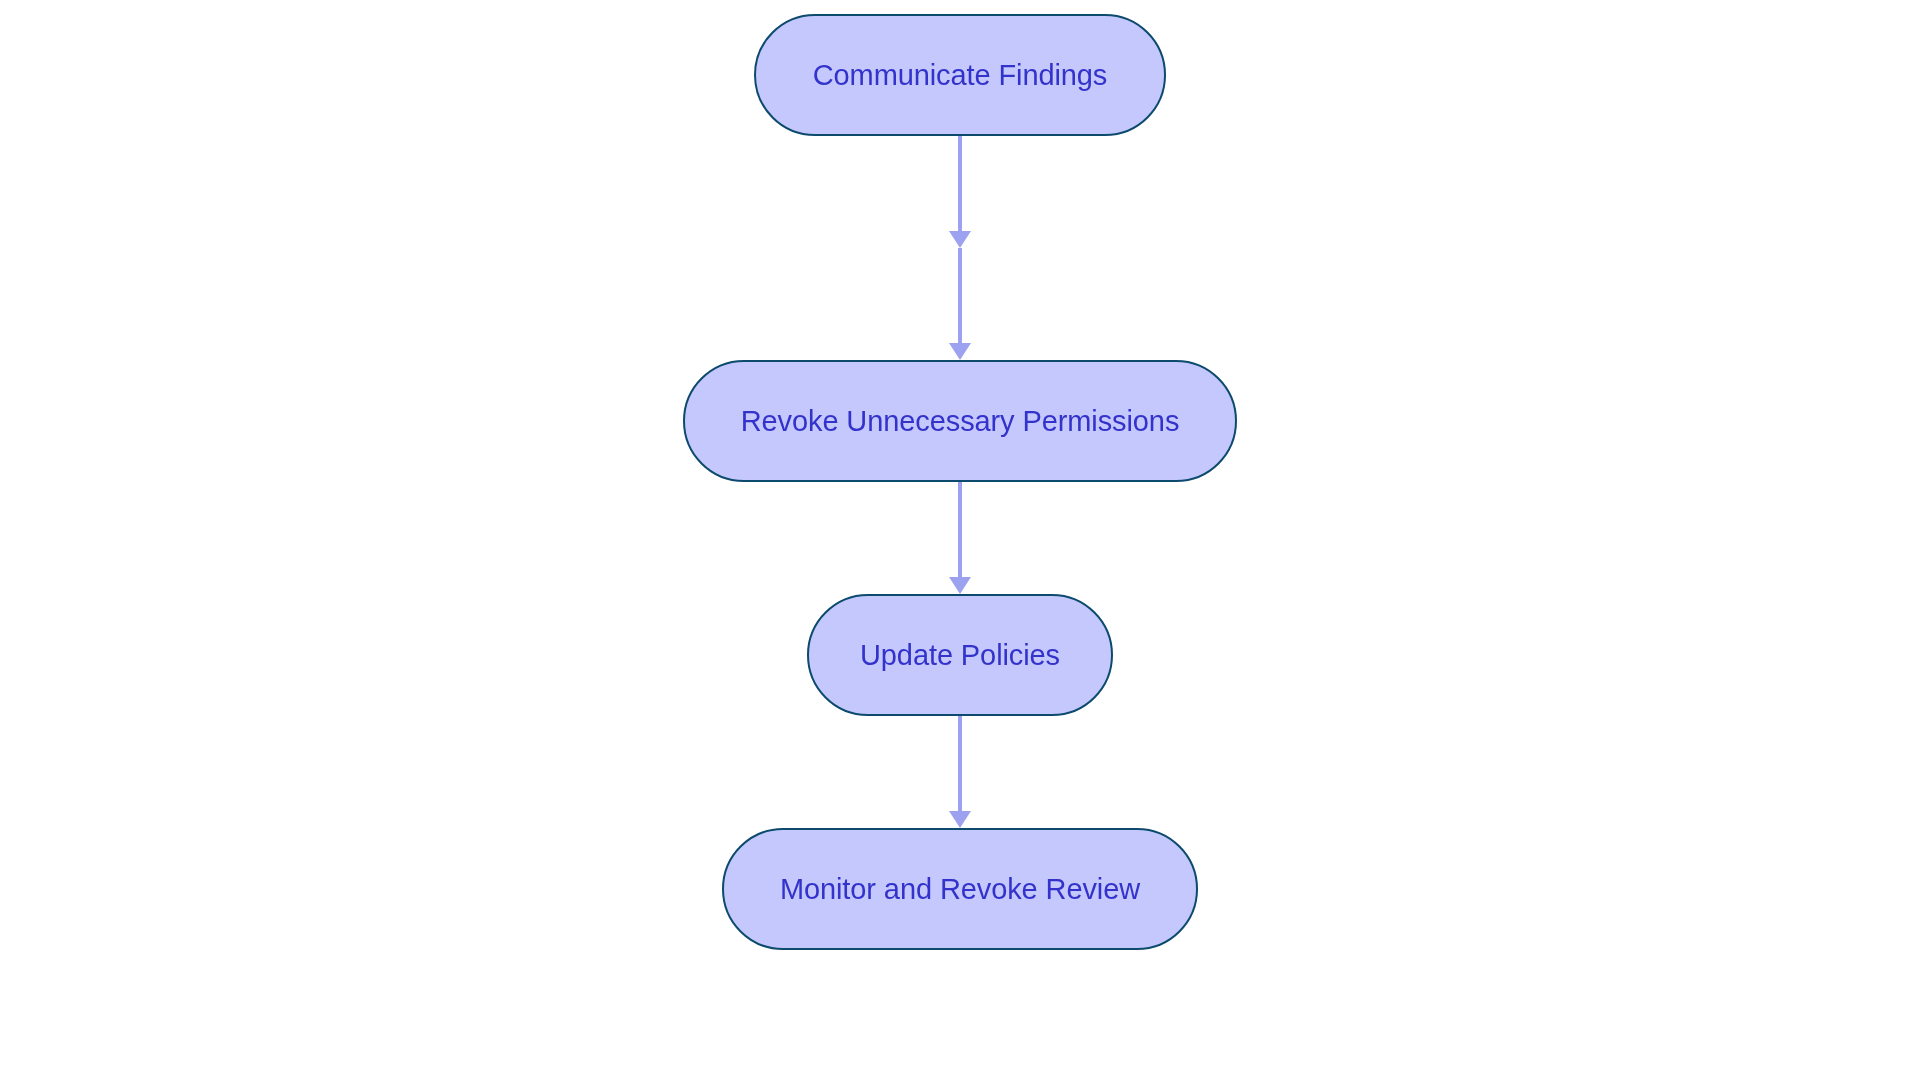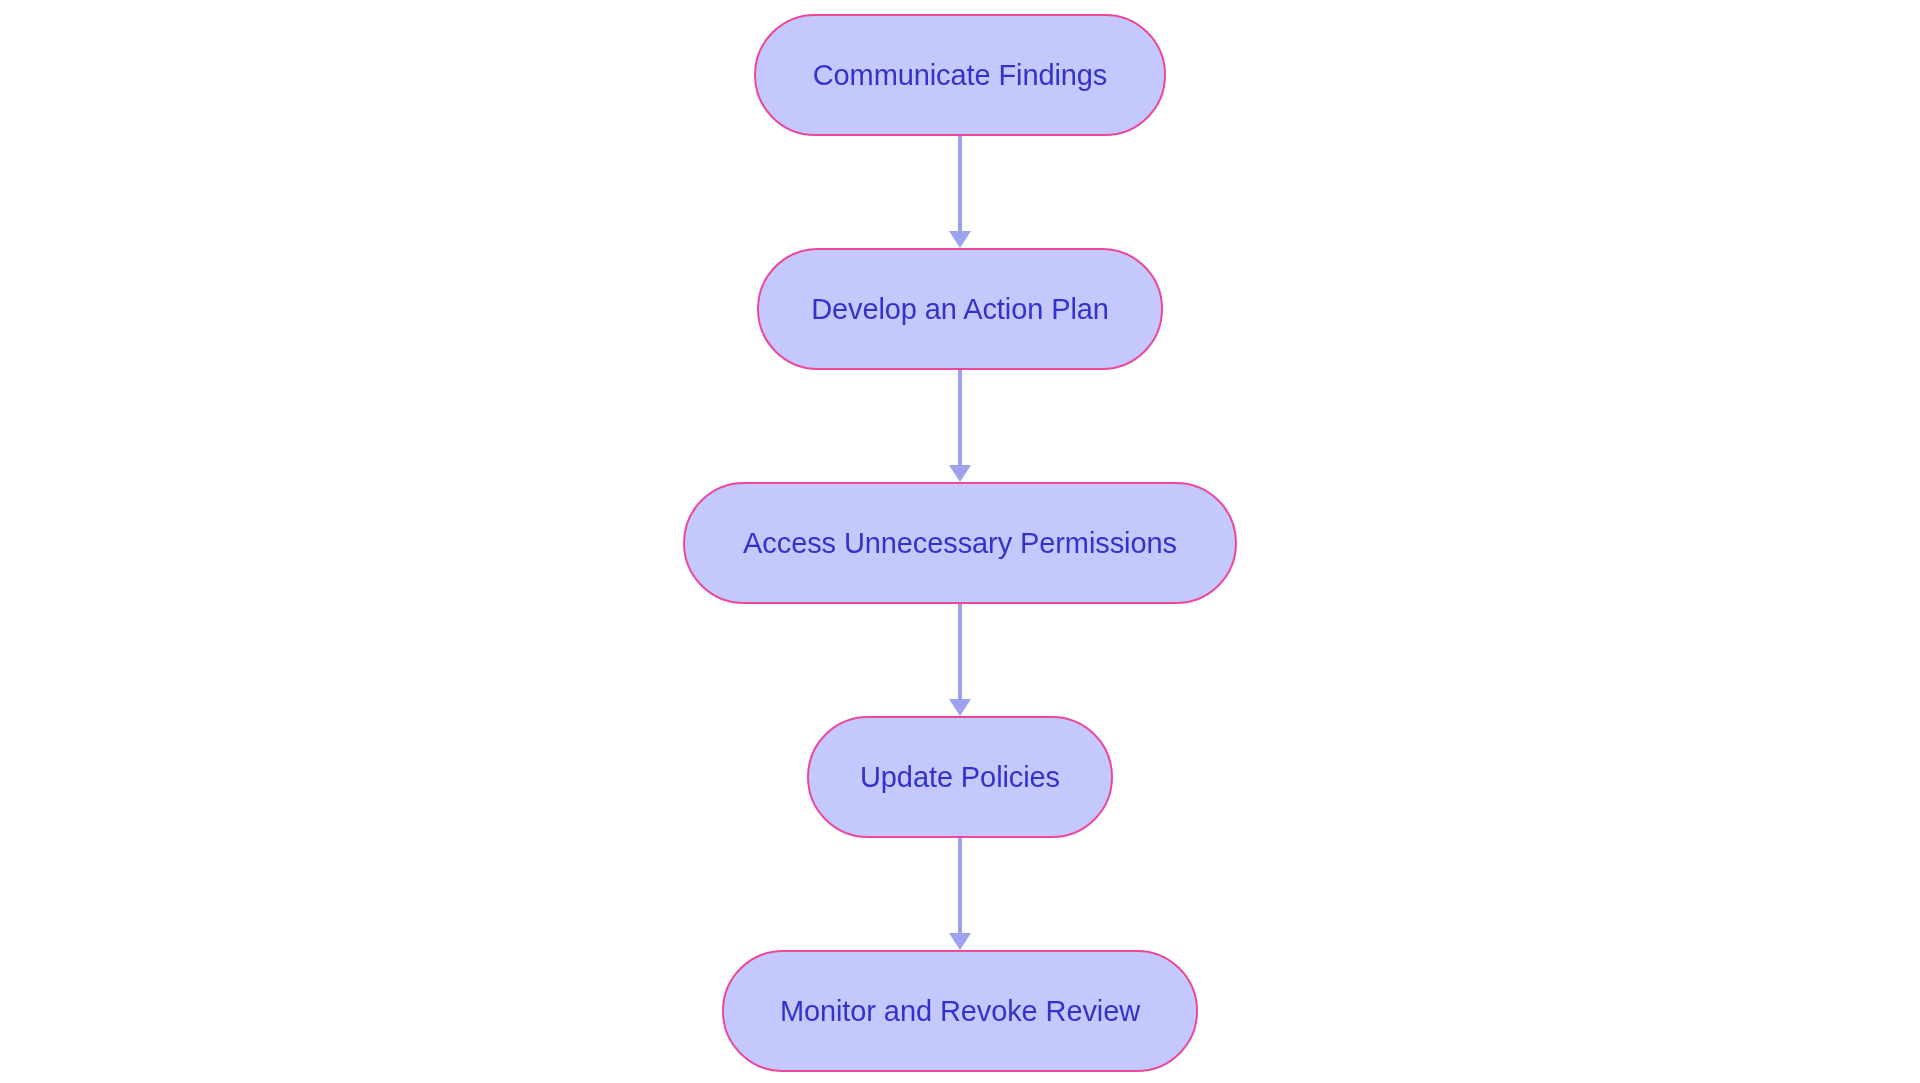--- a/index.html
+++ b/index.html
@@ -34,21 +34,21 @@
   }
 
   
   .flow-node {
     box-sizing: border-box;
     height: 122px;
     display: flex;
     align-items: center;
     justify-content: center;
     background: #c5c8fc;
-    border: 2px solid #ec4899;
+    border: 2px solid #0c4a6e;
     border-radius: 61px;
     flex: 0 0 auto;
   }
 
   .flow-node-label {
     color: #3333cc;
     font-family: "Liberation Sans", "DejaVu Sans", sans-serif;
     font-size: 29px;
     font-weight: 400;
     line-height: 1;
@@ -102,31 +102,28 @@
 
     <div class="flow-node node-w-0">
       <span class="flow-node-label">Communicate Findings</span>
     </div>
 
     <div class="flow-connector">
       <div class="connector-line"></div>
       <div class="connector-arrowhead"></div>
     </div>
 
-    <div class="flow-node node-w-1">
-      <span class="flow-node-label">Develop an Action Plan</span>
-    </div>
 
     <div class="flow-connector">
       <div class="connector-line"></div>
       <div class="connector-arrowhead"></div>
     </div>
 
     <div class="flow-node node-w-2">
-      <span class="flow-node-label">Access Unnecessary Permissions</span>
+      <span class="flow-node-label">Revoke Unnecessary Permissions</span>
     </div>
 
     <div class="flow-connector">
       <div class="connector-line"></div>
       <div class="connector-arrowhead"></div>
     </div>
 
     <div class="flow-node node-w-3">
       <span class="flow-node-label">Update Policies</span>
     </div>

